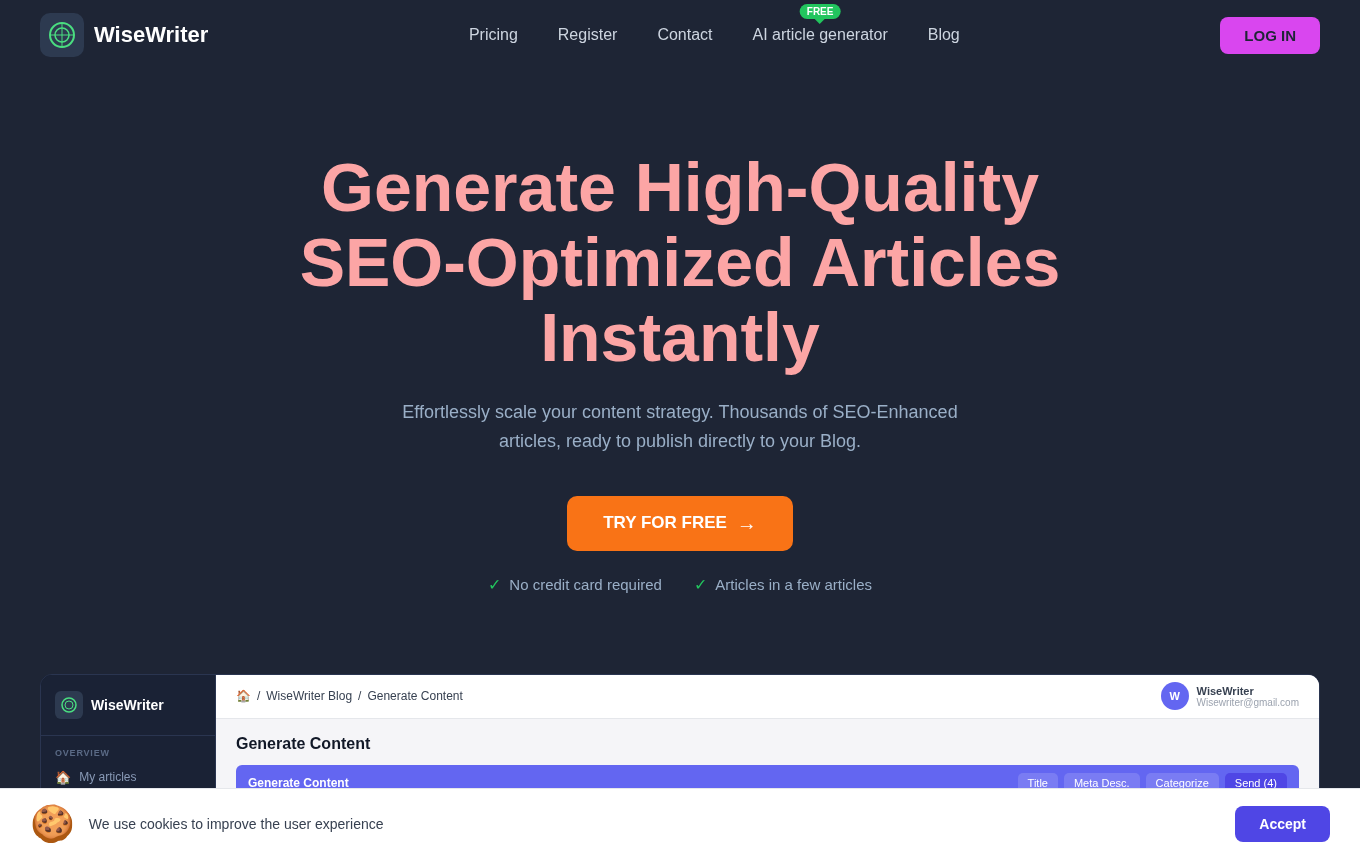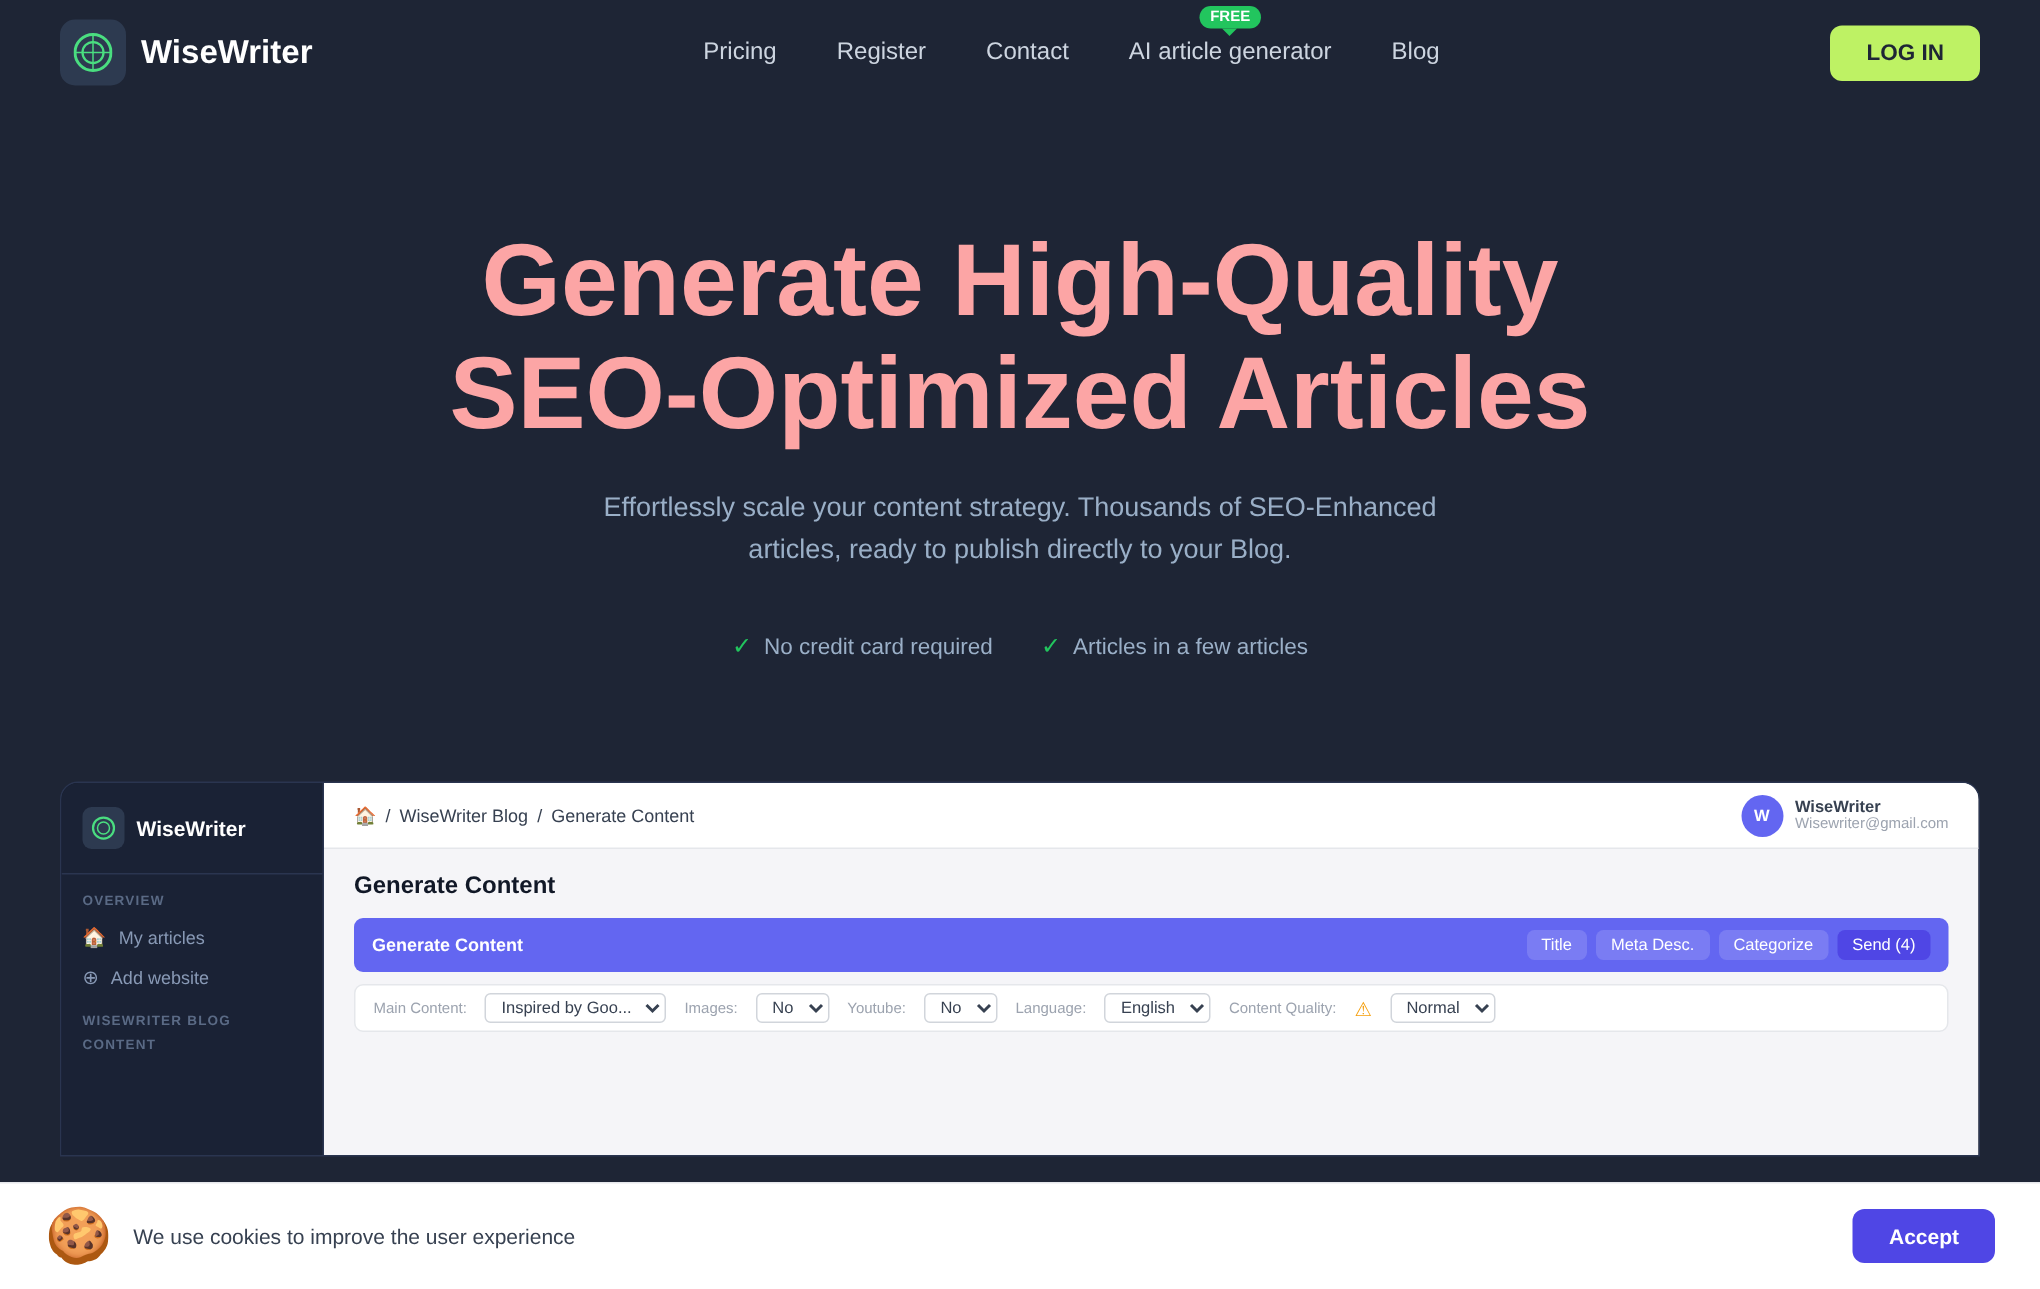--- a/index.html
+++ b/index.html
@@ -81,21 +81,21 @@
       position: absolute;
       bottom: -5px;
       left: 50%;
       transform: translateX(-50%);
       border-left: 5px solid transparent;
       border-right: 5px solid transparent;
       border-top: 5px solid #22c55e;
     }
 
     .btn-login {
-      background: #bef264;
+      background: #d946ef;
       color: #1e2535;
       border: none;
       padding: 10px 24px;
       border-radius: 8px;
       font-size: 15px;
       font-weight: 600;
       cursor: pointer;
     }
 
     
@@ -457,23 +457,28 @@
     </li>
   </ul>
 
   <button class="btn-login">LOG IN</button>
 </nav>
 
 <section class="hero">
   <h1>
     <span>Generate High-Quality</span><br>
     <span>SEO-Optimized Articles</span><br>
+    <span>Instantly</span>
   </h1>
   <p>Effortlessly scale your content strategy. Thousands of SEO-Enhanced articles, ready to publish directly to your Blog.</p>
 
+  <a href="#" class="btn-cta">
+    <span>TRY FOR FREE</span>
+    <span class="arrow">→</span>
+  </a>
 
   <div class="hero-checks">
     <div class="check-item">
       <span class="check-icon">✓</span>
       <span>No credit card required</span>
     </div>
     <div class="check-item">
       <span class="check-icon">✓</span>
       <span>Articles in a few articles</span>
     </div>

